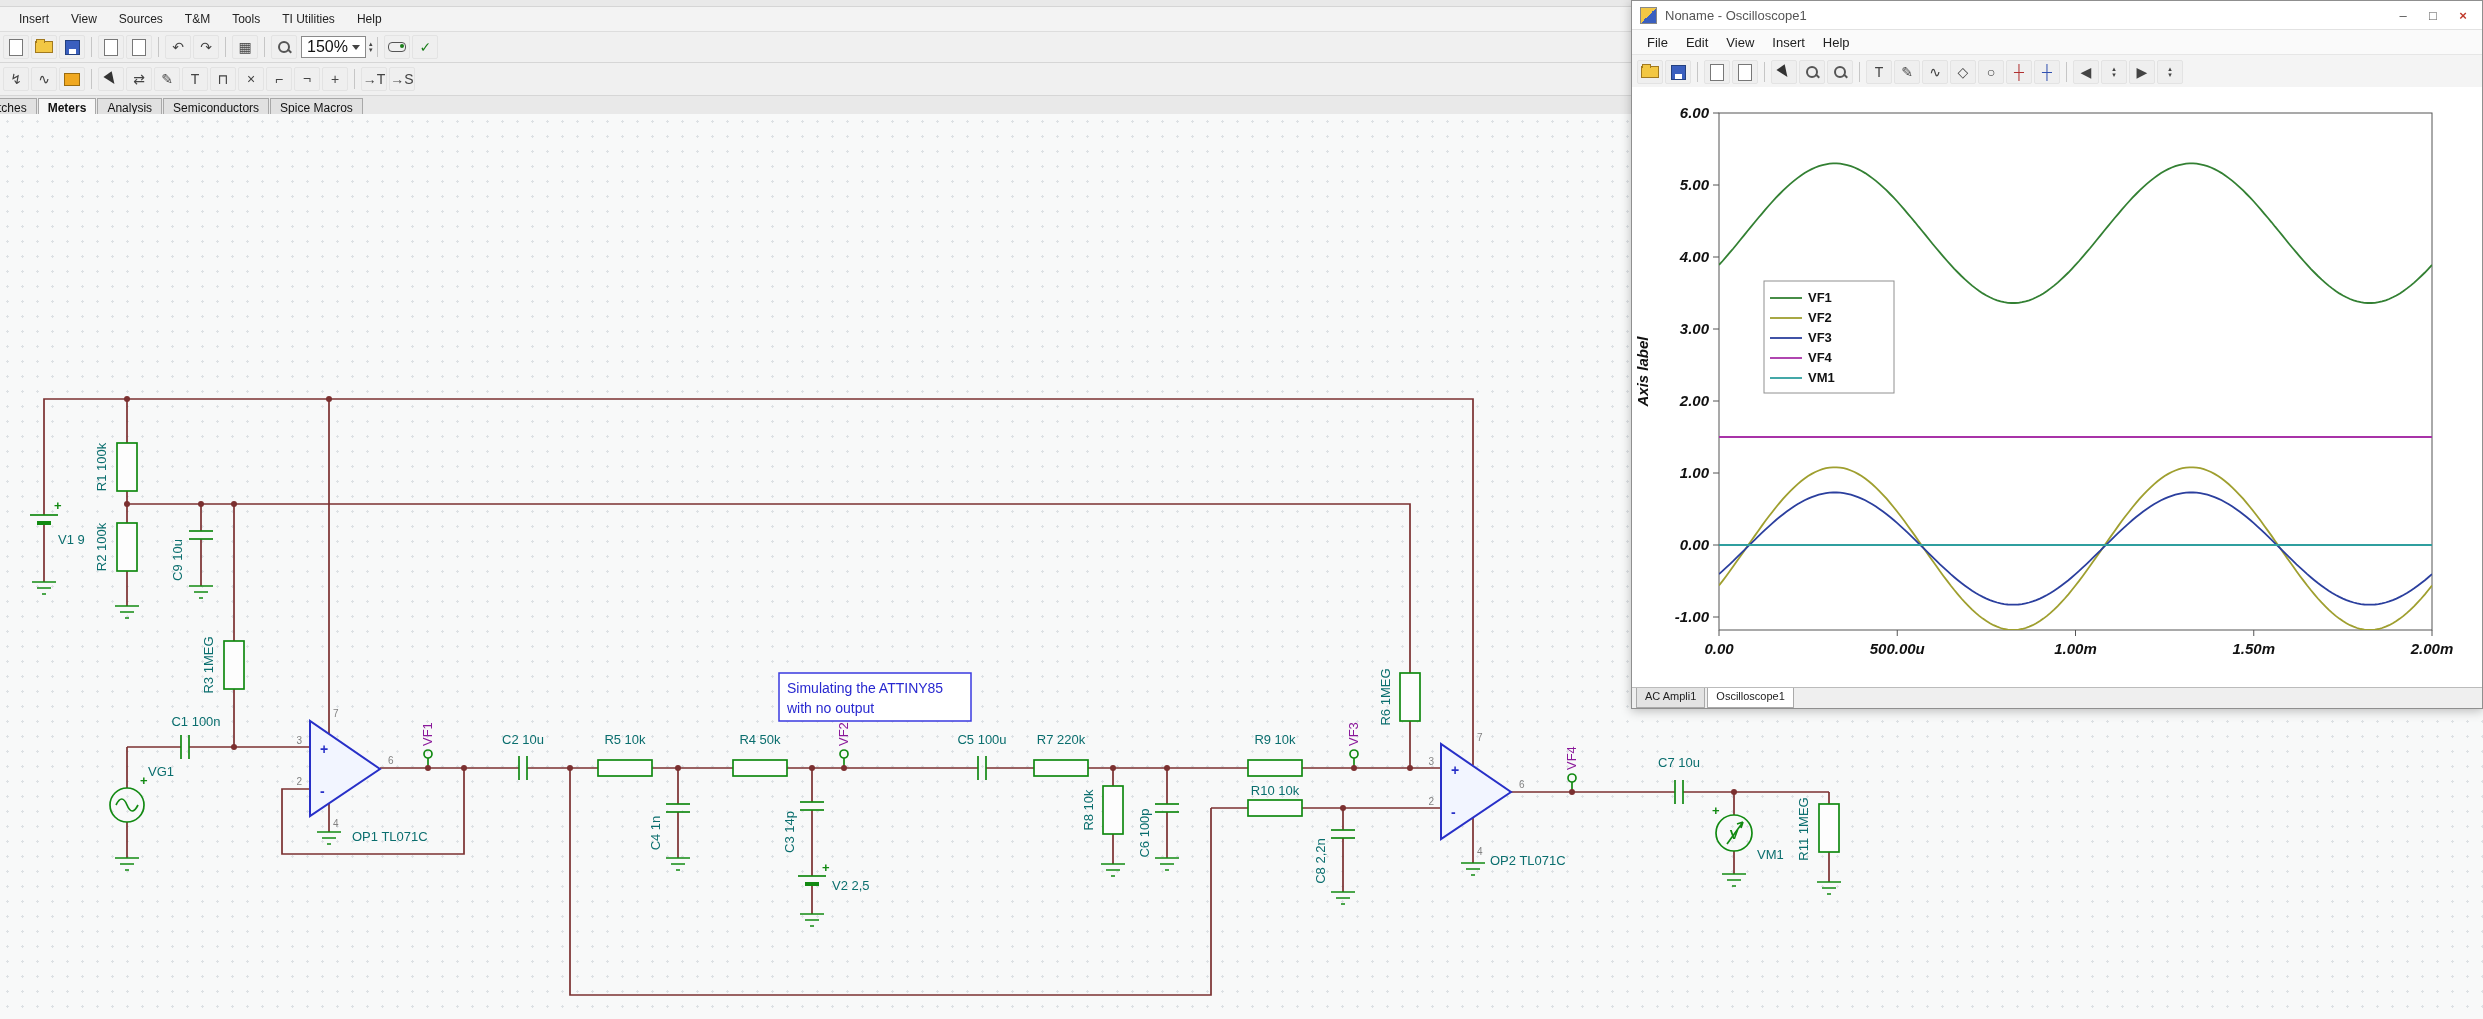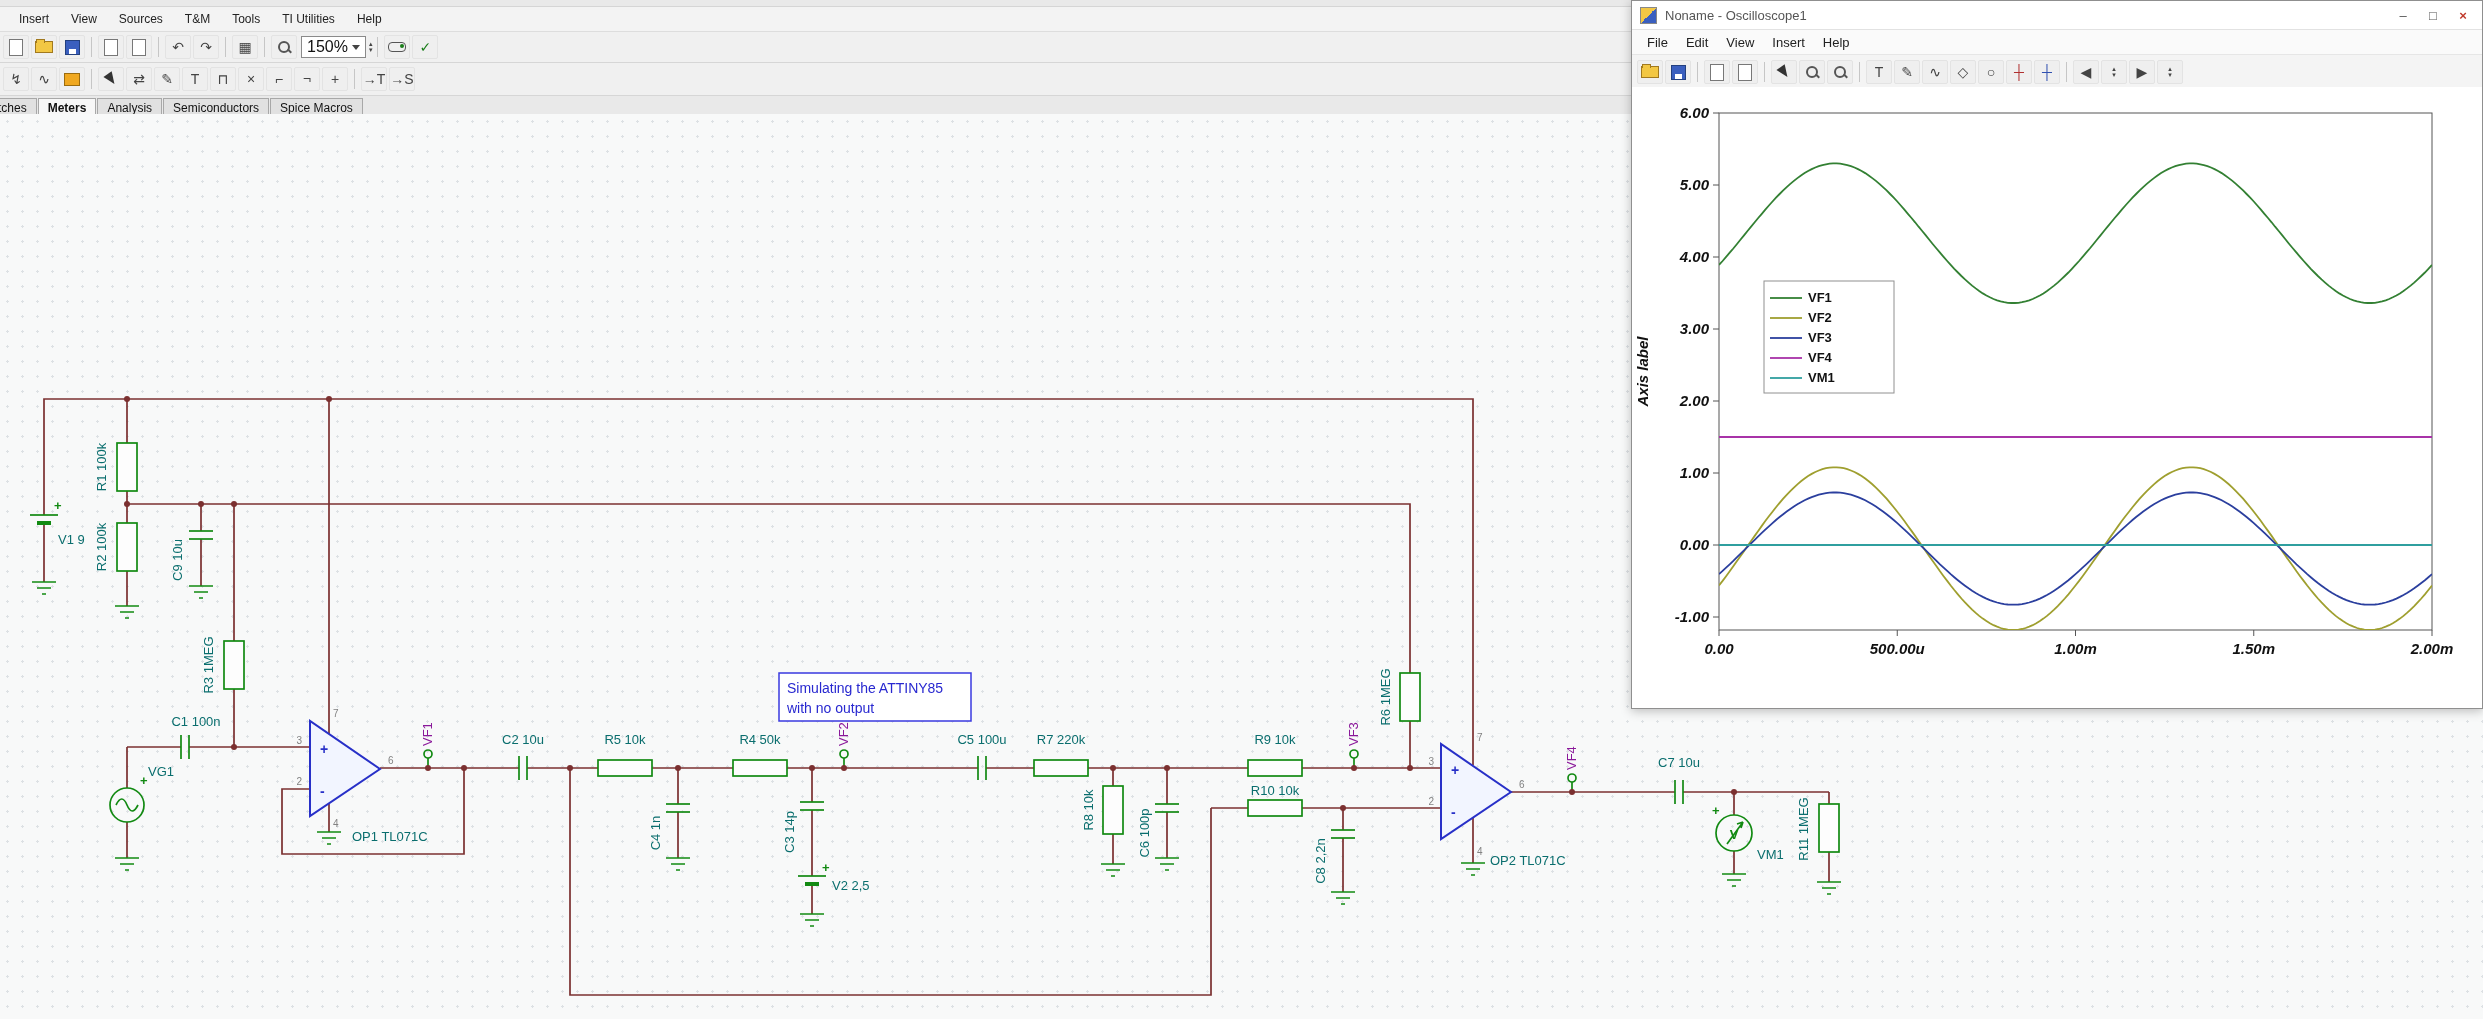--- a/index.html
+++ b/index.html
@@ -536,13 +536,17 @@
           <line x1="138" y1="251" x2="170" y2="251" stroke="#2b3f9e" stroke-width="1.8"></line>
           <text x="176" y="255" class="leg">VF3</text>
           <line x1="138" y1="271" x2="170" y2="271" stroke="#a832a8" stroke-width="1.8"></line>
           <text x="176" y="275" class="leg">VF4</text>
           <line x1="138" y1="291" x2="170" y2="291" stroke="#2f9f9f" stroke-width="1.8"></line>
           <text x="176" y="295" class="leg">VM1</text>
         </g>
       </svg>
   </div>
 
+  <div class="scope-tabs">
+      <span class="scope-tab">AC Ampli1</span>
+      <span class="scope-tab active">Oscilloscope1</span>
+    </div>
 </div>
 
 </body></html>

